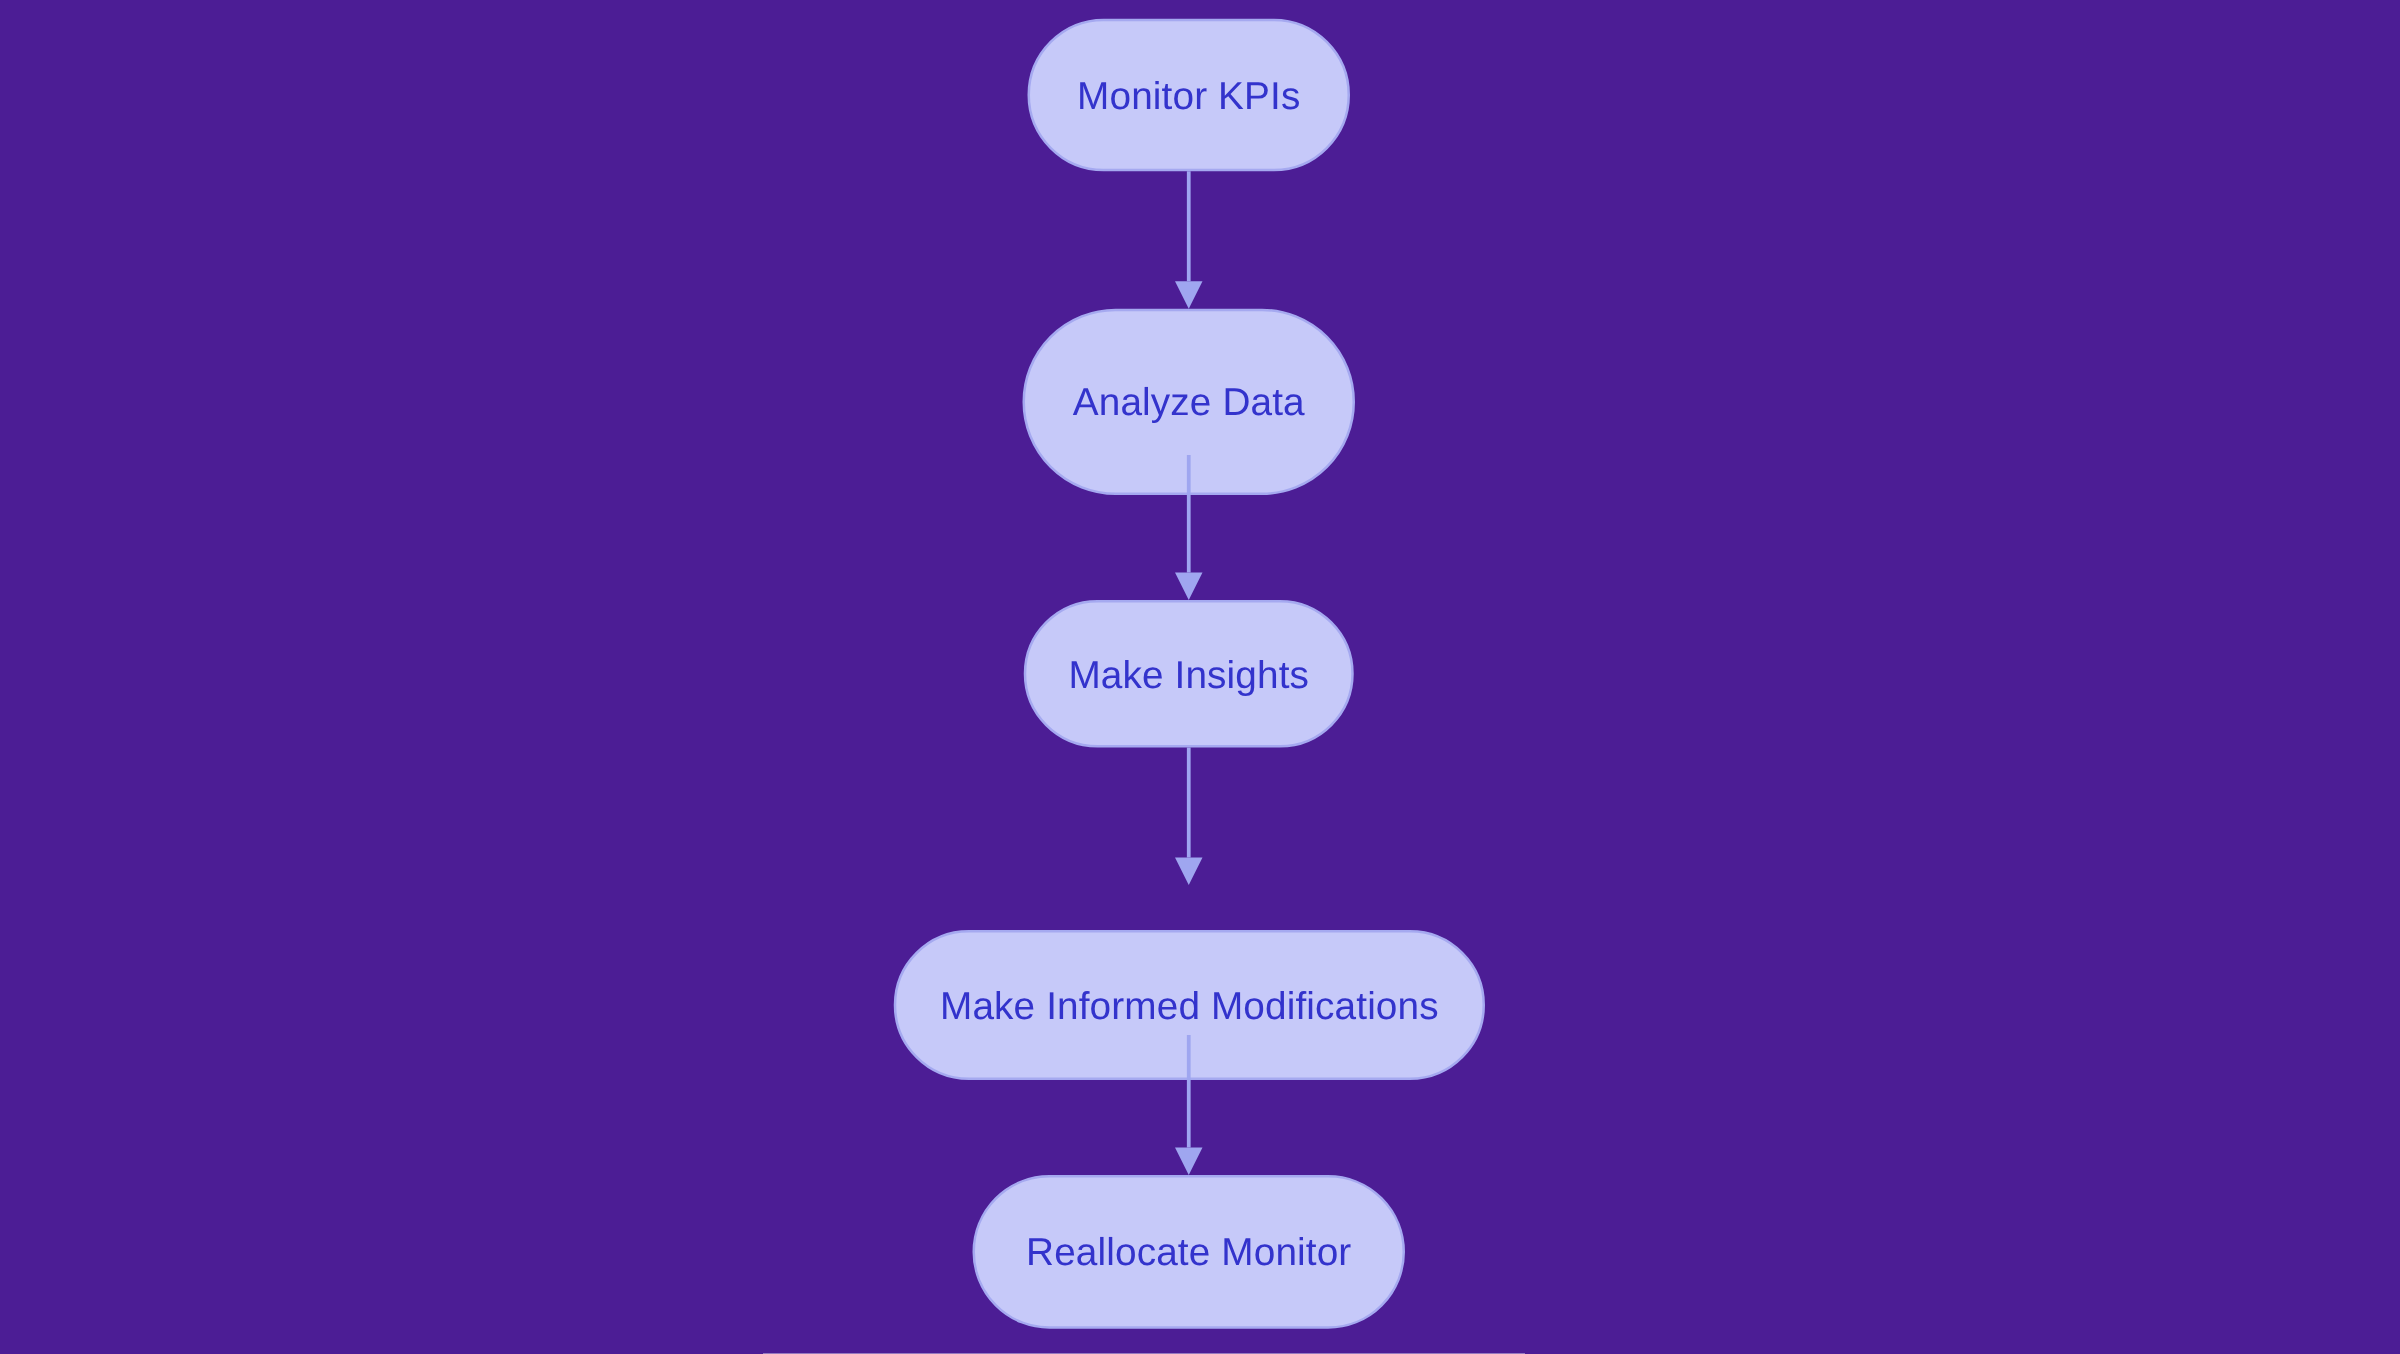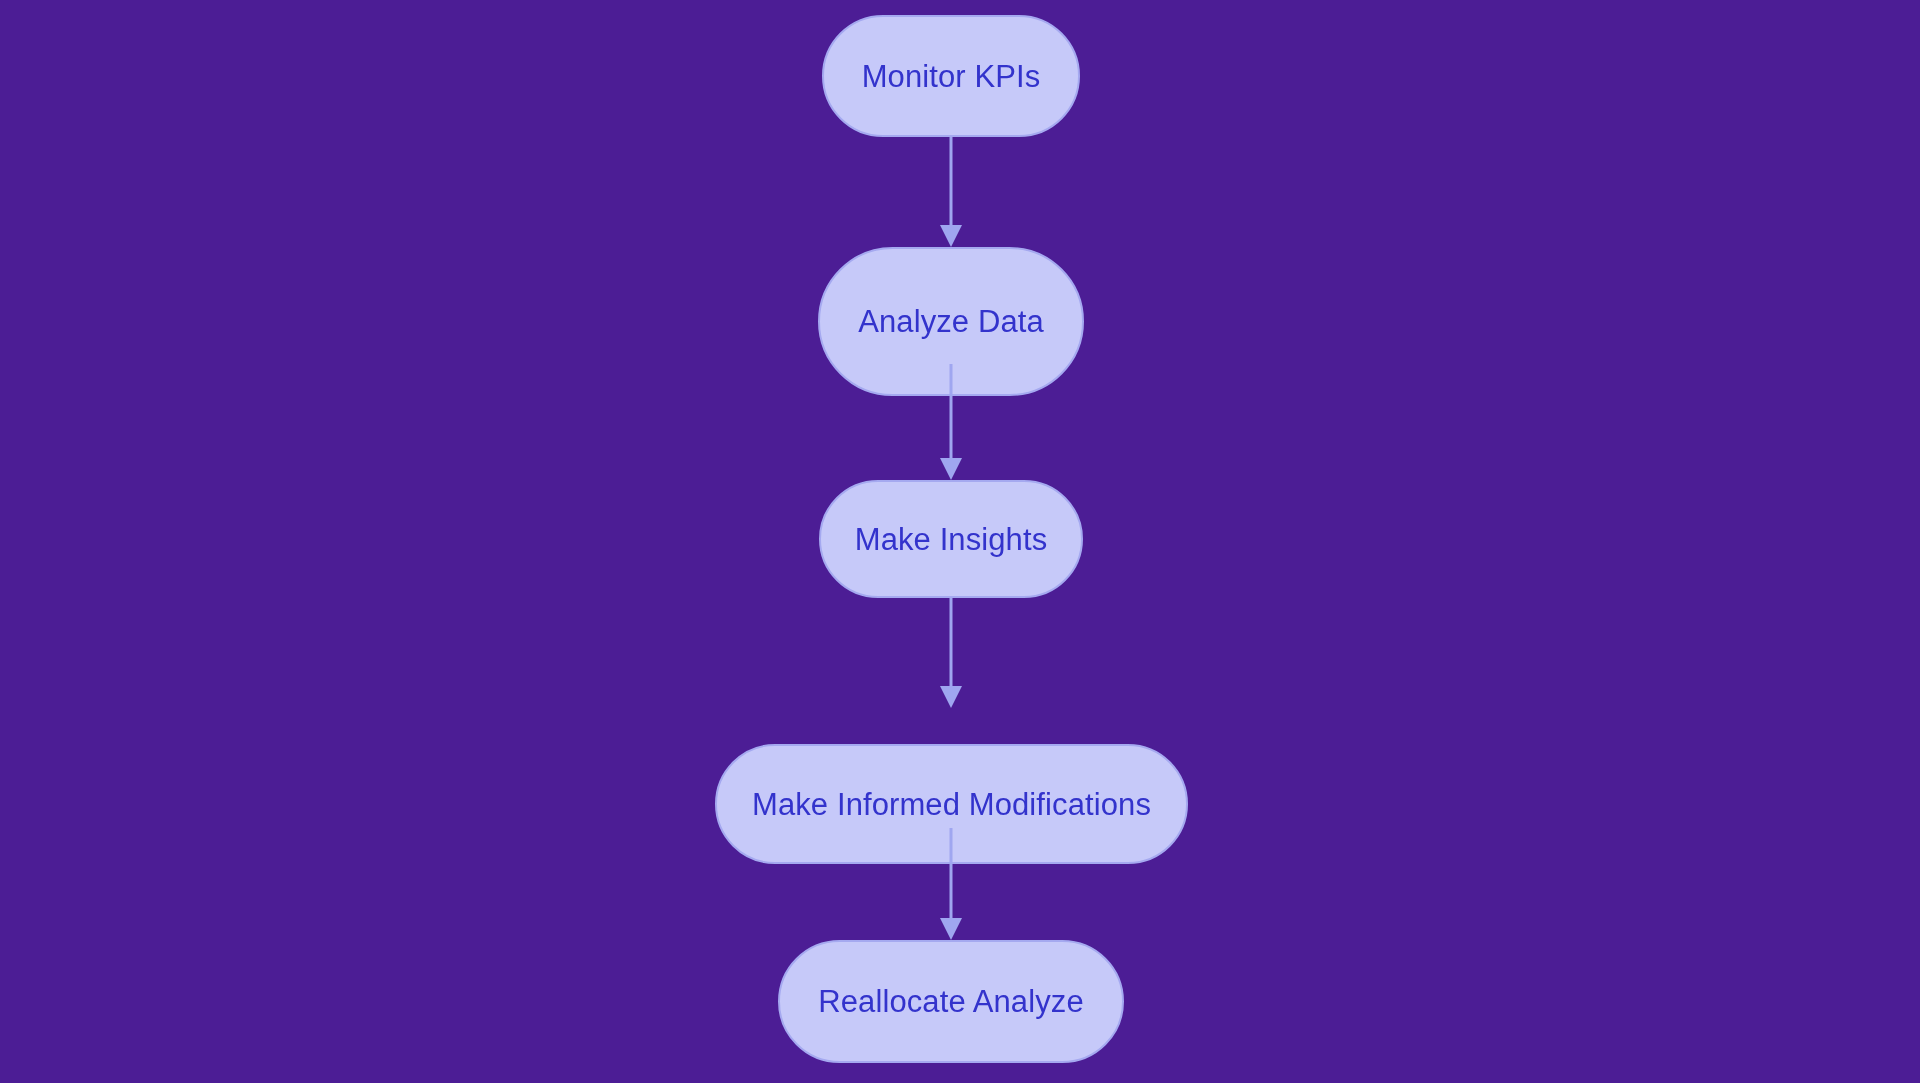--- a/index.html
+++ b/index.html
@@ -100,16 +100,16 @@
   <div class="flow-node" style="left:715px; top:708px; width:473px; height:120px;margin-top:36px;">
     <span class="node-label">Make Informed Modifications</span>
   </div>
 
   <div class="connector" style="left:940px; top:828px; width:22px; height:112px;">
     <div class="connector-line" style="height:90px;"></div>
     <div class="connector-head"></div>
   </div>
 
   <div class="flow-node" style="left:778px; top:940px; width:346px; height:123px;">
-    <span class="node-label">Reallocate Analyze</span>
+    <span class="node-label">Reallocate Monitor</span>
   </div>
 
 </div>
 
 </body></html>

